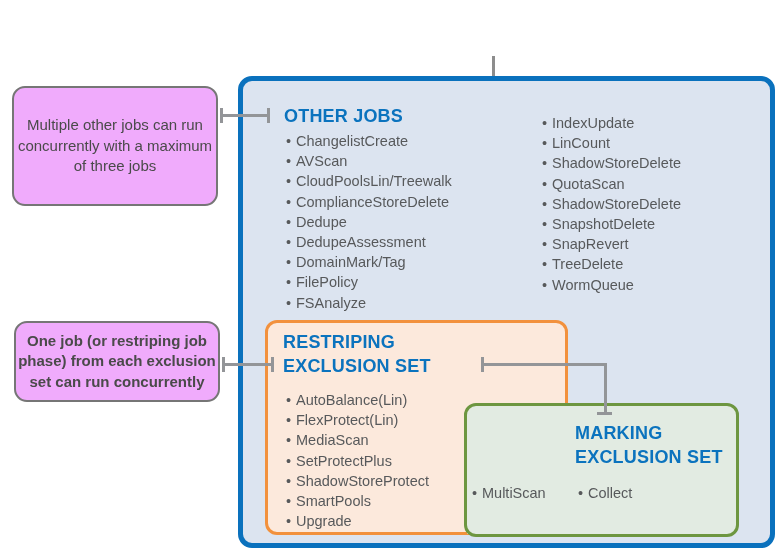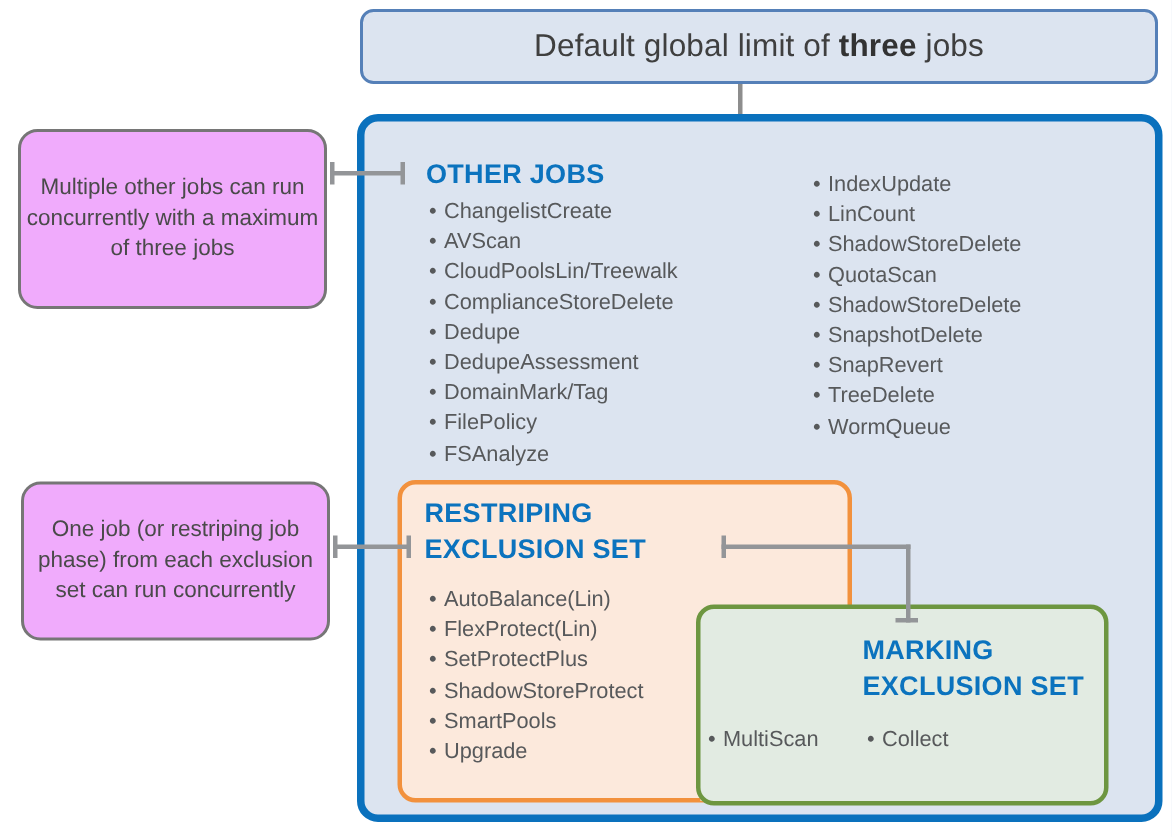--- a/index.html
+++ b/index.html
@@ -45,21 +45,21 @@
   #marking-title{position:absolute;left:575px;top:421px;width:170px;}
   #marking-list{left:578px;top:483px;}
   #multiscan-list{left:472px;top:483px;}
 
   
   .callout{position:absolute;box-sizing:border-box;background:#f0abfc;
     border:2px solid #767676;border-radius:13px;display:flex;align-items:center;
     justify-content:center;text-align:center;}
   .callout p{margin:0;font-size:15px;color:#4a4a4a;line-height:20.5px;}
   #callout-top{left:12px;top:86px;width:206px;height:120px;}
-  #callout-bottom{left:14px;top:321px;width:206px;height:106px;}
+  #callout-bottom{left:14px;top:321px;width:206px;height:81px;font-weight:bold;}
 
   
   .conn{position:absolute;background:#939598;}
   .conn-h{height:3px;}
   .conn-v{width:3px;}
   .cap-v{position:absolute;width:3px;height:15px;background:#939598;}
   .cap-h{position:absolute;height:3px;width:15px;background:#939598;}
 
   
   #c1-line{left:220px;top:114px;width:50px;}
@@ -75,25 +75,20 @@
   #c3-h{left:481px;top:363px;width:126px;}
   #c3-cap-start{left:481px;top:357px;}
   #c3-v{left:604px;top:363px;height:52px;}
   #c3-cap-end{left:597px;top:412px;}
 </style>
 </head>
 <body>
 
 <div id="stage">
 
-  <div id="title-box">
-    <div id="title-text">
-      <span>Default global limit of </span><b>three</b><span> jobs</span>
-    </div>
-  </div>
   <div id="title-stem" class="conn"></div>
 
   <div id="outer-box"></div>
 
   <div id="other-jobs-title" class="set-title">OTHER JOBS</div>
 
   <ul id="other-left" class="joblist">
     <li>ChangelistCreate</li>
     <li>AVScan</li>
     <li>CloudPoolsLin/Treewalk</li>
@@ -118,20 +113,21 @@
   </ul>
 
   <div id="restriping-box"></div>
   <div id="restriping-title" class="set-title">
     <div>RESTRIPING</div>
     <div>EXCLUSION SET</div>
   </div>
   <ul id="restriping-list" class="joblist">
     <li>AutoBalance(Lin)</li>
     <li>FlexProtect(Lin)</li>
+    <li>MediaScan</li>
     <li>SetProtectPlus</li>
     <li>ShadowStoreProtect</li>
     <li>SmartPools</li>
     <li>Upgrade</li>
   </ul>
 
   <div id="intersection"></div>
   <div id="marking-box"></div>
   <div id="marking-title" class="set-title">
     <div>MARKING</div>

